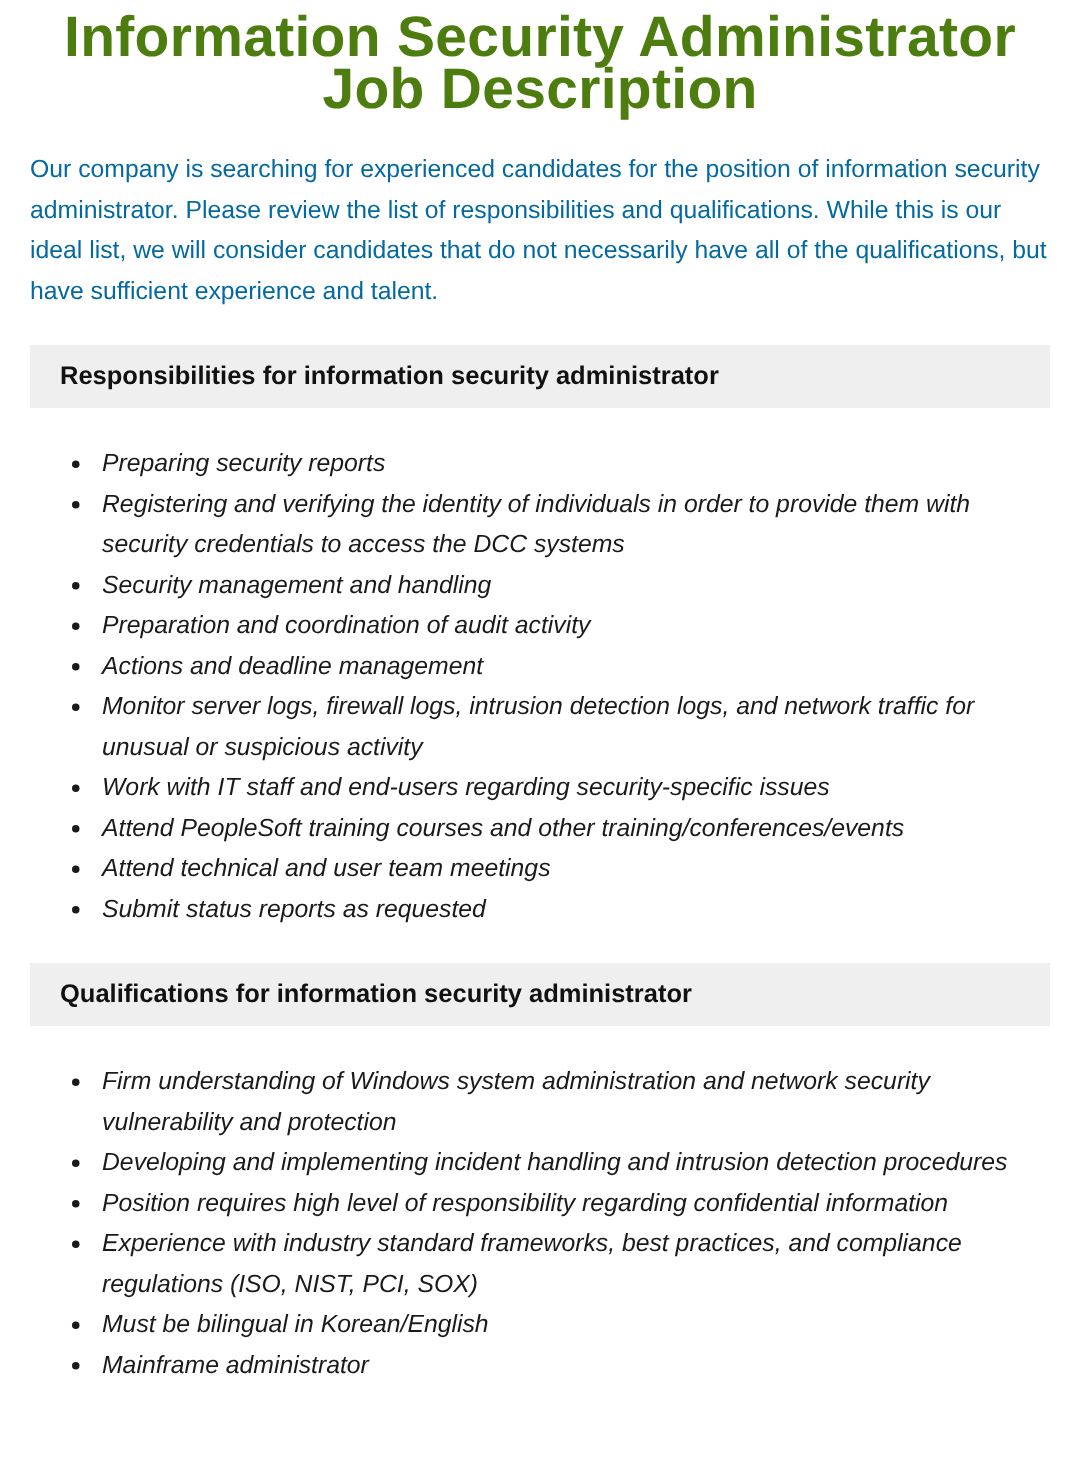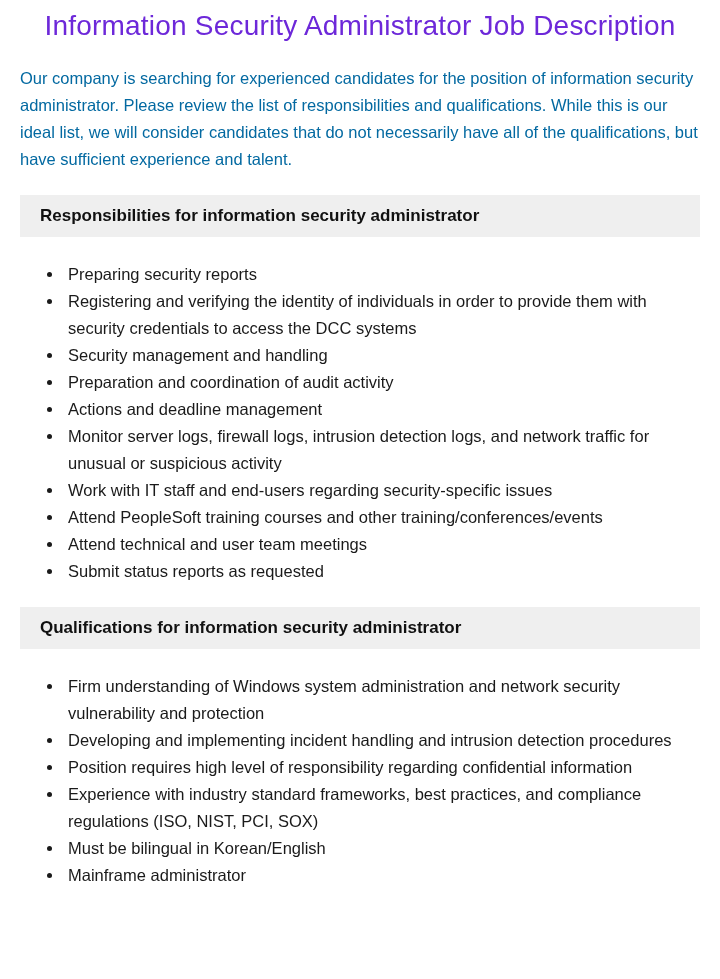--- a/index.html
+++ b/index.html
@@ -9,25 +9,25 @@
     font-family: "Liberation Sans", "DejaVu Sans", sans-serif;
     color: #1a1a1a;
   }
   .page {
     width: 720px;
     min-height: 979px;
     padding: 6px 20px 10px 20px;
     background: #ffffff;
   }
   h1.doc-title {
-    font-size: 28px;
+    font-size: 38px;
     line-height: 35px;
-    font-weight: 400;
+    font-weight: 700;
     text-align: center;
-    color: #6d28d9;
+    color: #4d7c0f;
     margin: 2px 18px 22px 18px;
     letter-spacing: 0.2px;
   }
   p.intro {
     font-size: 16.5px;
     line-height: 27px;
     color: #0369a1;
     margin: 0 0 22px 0;
   }
   .section-heading {
@@ -35,20 +35,21 @@
     font-size: 17px;
     font-weight: 700;
     color: #111111;
     padding: 11px 20px;
     margin: 0 0 24px 0;
   }
   ul.bullet-list {
     list-style: disc outside;
     padding-left: 44px;
     margin: 16px 0 22px 0;
+    font-style: italic;
   }
   ul.bullet-list li {
     font-size: 16.5px;
     line-height: 27px;
     color: #1a1a1a;
     padding-left: 4px;
   }
 </style>
 </head>
 <body>

